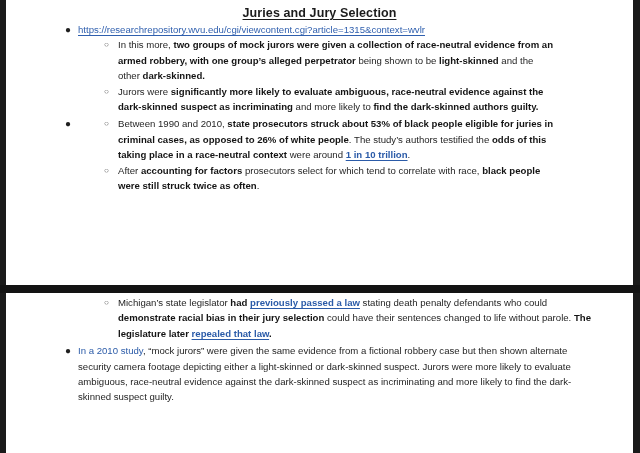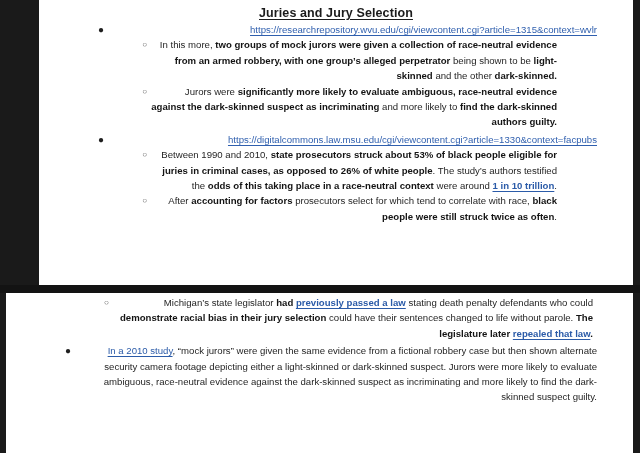--- a/index.html
+++ b/index.html
@@ -23,21 +23,20 @@
   .page {
     position: absolute;
     left: 6px;
     right: 7px;
     background: #ffffff;
     overflow: hidden;
   }
   .page-top {
     top: 0;
     height: 285px;
-    margin-left: 33px;
   }
   .page-bottom {
     top: 293px;
     height: 160px;
   }
   .gap-band {
     position: absolute;
     left: 0;
     right: 0;
     top: 285px;
@@ -92,30 +91,28 @@
     left: 26px;
     top: 0px;
     width: 10px;
     font-size: 8px;
     line-height: 16px;
     color: #555;
   }
   .text-block {
     display: block;
     padding-right: 40px;
-    text-align: right;
   }
   .lvl1-li > .text-block { padding-right: 36px; }
   b, .b {
     font-weight: bold;
     color: #141414;
   }
   a.link, .link {
     color: #2b5ba8;
-    text-decoration: underline;
     text-underline-offset: 1.5px;
   }
   a.url-link {
     color: #2f5fae;
     text-decoration: underline;
     text-underline-offset: 1.5px;
     font-size: 9.6px;
     word-break: break-all;
   }
   .link-bold {
@@ -152,21 +149,21 @@
                 <span class="text-block"><span>In this more, </span><span class="b">two groups of mock jurors were given a collection of race-neutral evidence from an armed robbery, with one group’s alleged perpetrator</span><span> being shown to be </span><span class="b">light-skinned</span><span> and the other </span><span class="b">dark-skinned.</span></span>
               </li>
               <li class="item lvl2-li">
                 <span class="marker">○</span>
                 <span class="text-block"><span>Jurors were </span><span class="b">significantly more likely to evaluate ambiguous, race-neutral evidence against the dark-skinned suspect as incriminating</span><span> and more likely to </span><span class="b">find the dark-skinned authors guilty.</span></span>
               </li>
             </ul></span>
         </li>
         <li class="item lvl1-li">
           <span class="marker">●</span>
-          <span class="text-block"><a class="url-link">https://digitalcommons.law.msu.edu/cgi/viewcontent.cgi?article=1330&amp;context=facpubs</a><ul class="lvl2 sub-group">
+          <span class="text-block"><ul class="lvl2 sub-group">
               <li class="item lvl2-li">
                 <span class="marker">○</span>
                 <span class="text-block"><span>Between 1990 and 2010, </span><span class="b">state prosecutors struck about 53% of black people eligible for juries in criminal cases, as opposed to 26% of white people</span><span>. The study’s authors testified the </span><span class="b">odds of this taking place in a race-neutral context</span><span> were around </span><span class="link-bold">1 in 10 trillion</span><span>.</span></span>
               </li>
               <li class="item lvl2-li">
                 <span class="marker">○</span>
                 <span class="text-block"><span>After </span><span class="b">accounting for factors</span><span> prosecutors select for which tend to correlate with race, </span><span class="b">black people were still struck twice as often</span><span>.</span></span>
               </li>
             </ul></span>
         </li>

